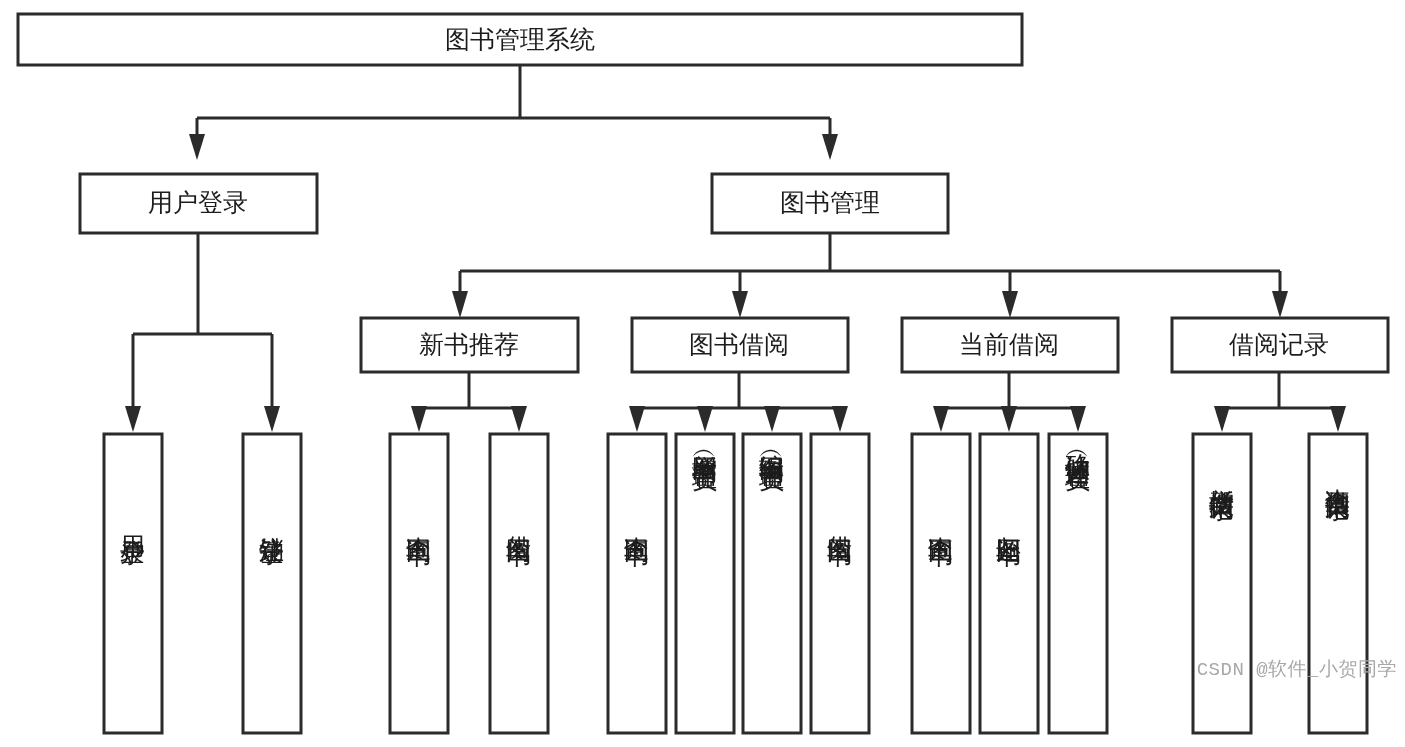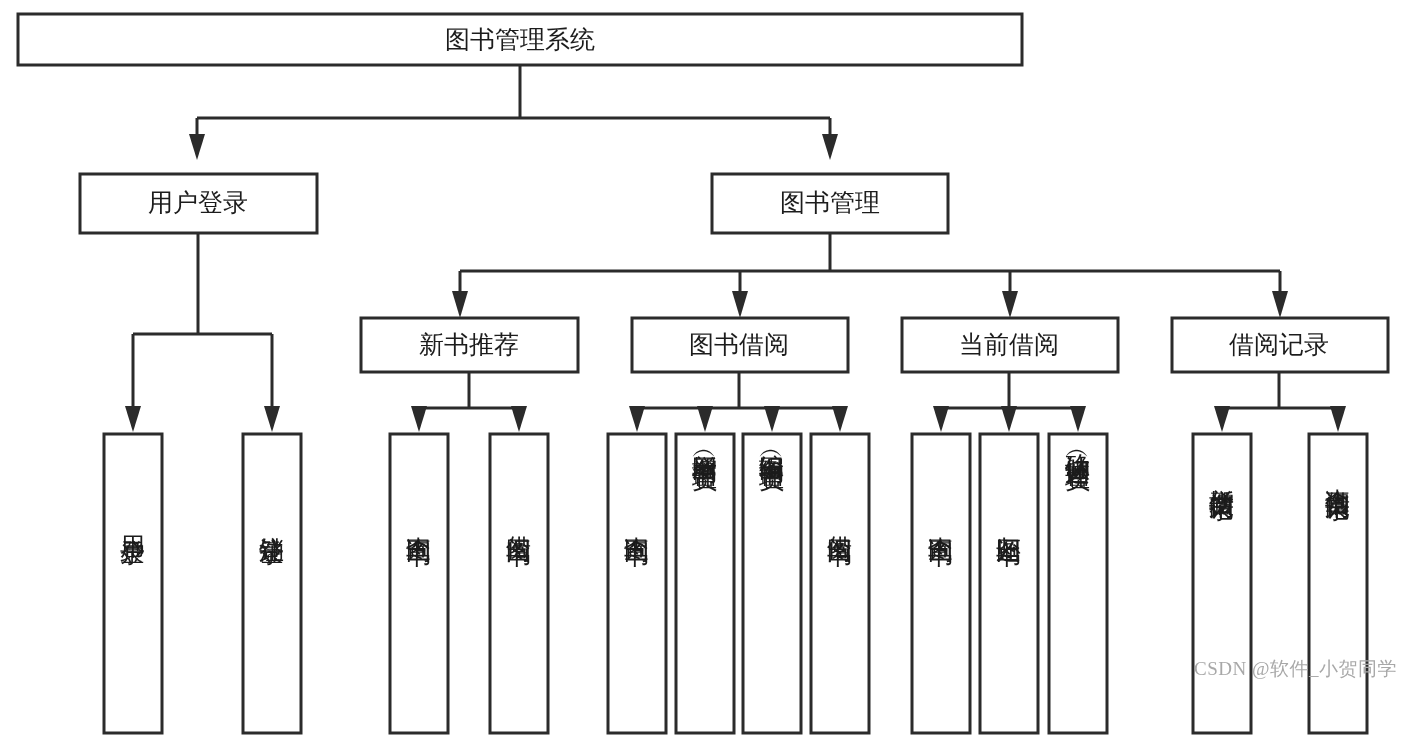--- a/index.html
+++ b/index.html
@@ -54,21 +54,21 @@
     fill: #1c1c1c;
     writing-mode: vertical-rl;
     text-orientation: upright;
     text-anchor: middle;
     letter-spacing: 2px;
   }
   .watermark {
     position: absolute;
     right: 8px;
     bottom: 4px;
-    font-family: Liberation Serif, serif;
+    font-family: Liberation Mono, monospace;
     font-size: 19px;
     color: #a8a8a8;
     letter-spacing: 0.5px;
     white-space: nowrap;
     pointer-events: none;
   }
 </style>
 </head>
 <body>
 

